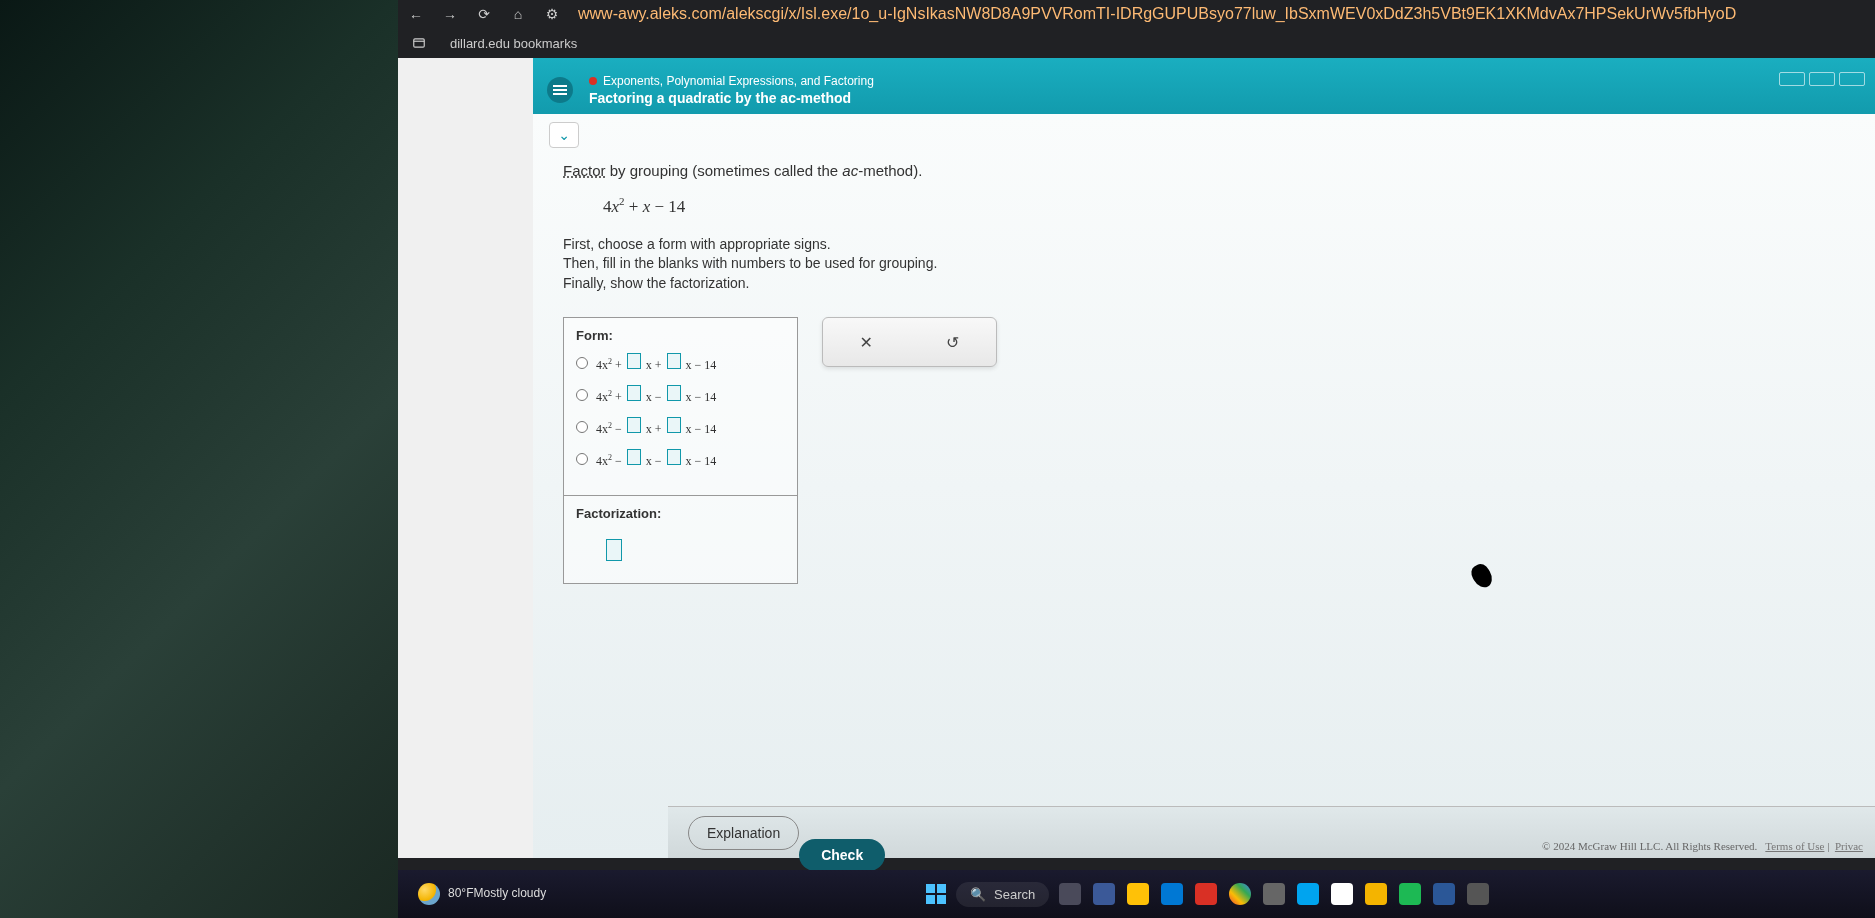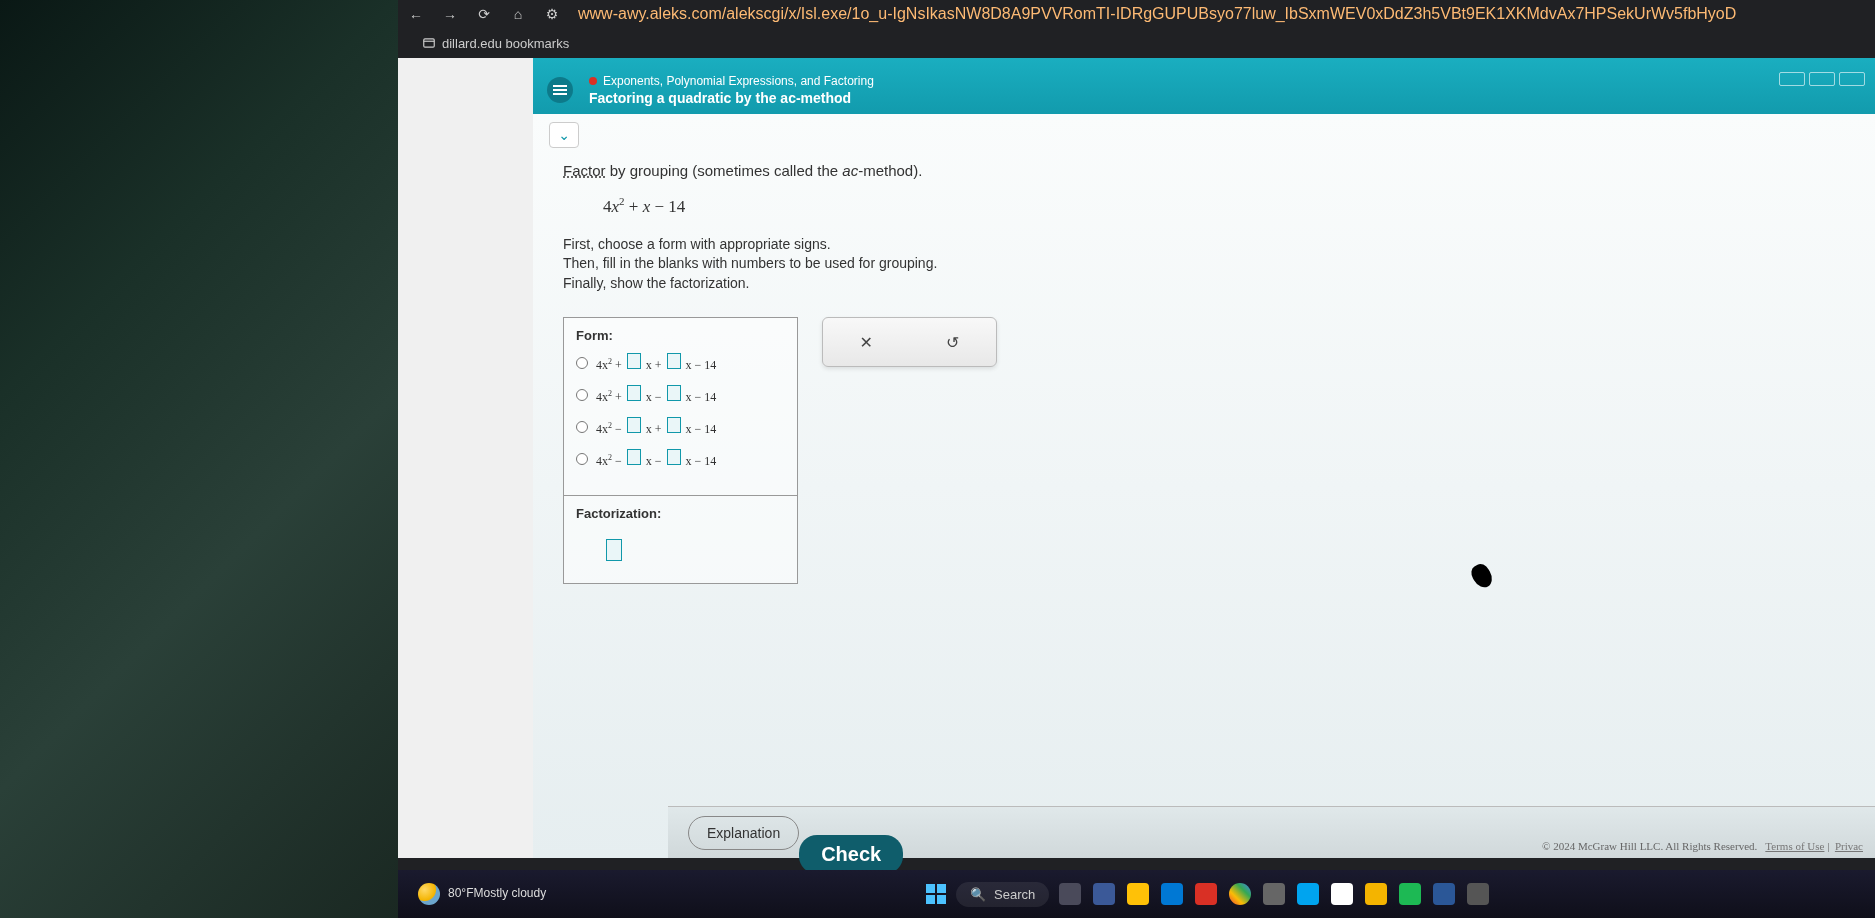--- a/index.html
+++ b/index.html
@@ -32,24 +32,24 @@
   padding: 0 10px;
   gap: 18px;
   color: #ccc;
 }
 .nav-icon { width: 16px; height: 16px; display: inline-flex; align-items: center; justify-content: center; color: #ccc; font-size: 14px; cursor: pointer; }
 .url-text { color: #fdba74; font-size: 16px; white-space: nowrap; overflow: hidden; }
 .bookmarks-bar {
   height: 30px;
   display: flex;
   align-items: center;
-  padding: 0 24px;
+  padding: 0 14px;
   color: #ccc;
   font-size: 13px;
-  gap: 6px;
+  gap: 24px;
 }
 .bookmark-icon { width: 14px; height: 14px; }
 .app-area {
   position: absolute;
   top: 58px;
   left: 0;
   right: 0;
   bottom: 60px;
   background: #e8e8e8;
 }
@@ -158,21 +158,21 @@
   font-size: 14px;
   color: #333;
   cursor: pointer;
 }
 .btn-check {
   padding: 8px 22px;
   border: none;
   border-radius: 18px;
   background: #0f5d6b;
   color: #fff;
-  font-size: 20px;
+  font-size: 14px;
   font-weight: bold;
   cursor: pointer;
   margin-top: 44px;
 }
 .copyright {
   position: absolute;
   right: 12px;
   bottom: 6px;
   font-size: 11px;
   color: #666;

